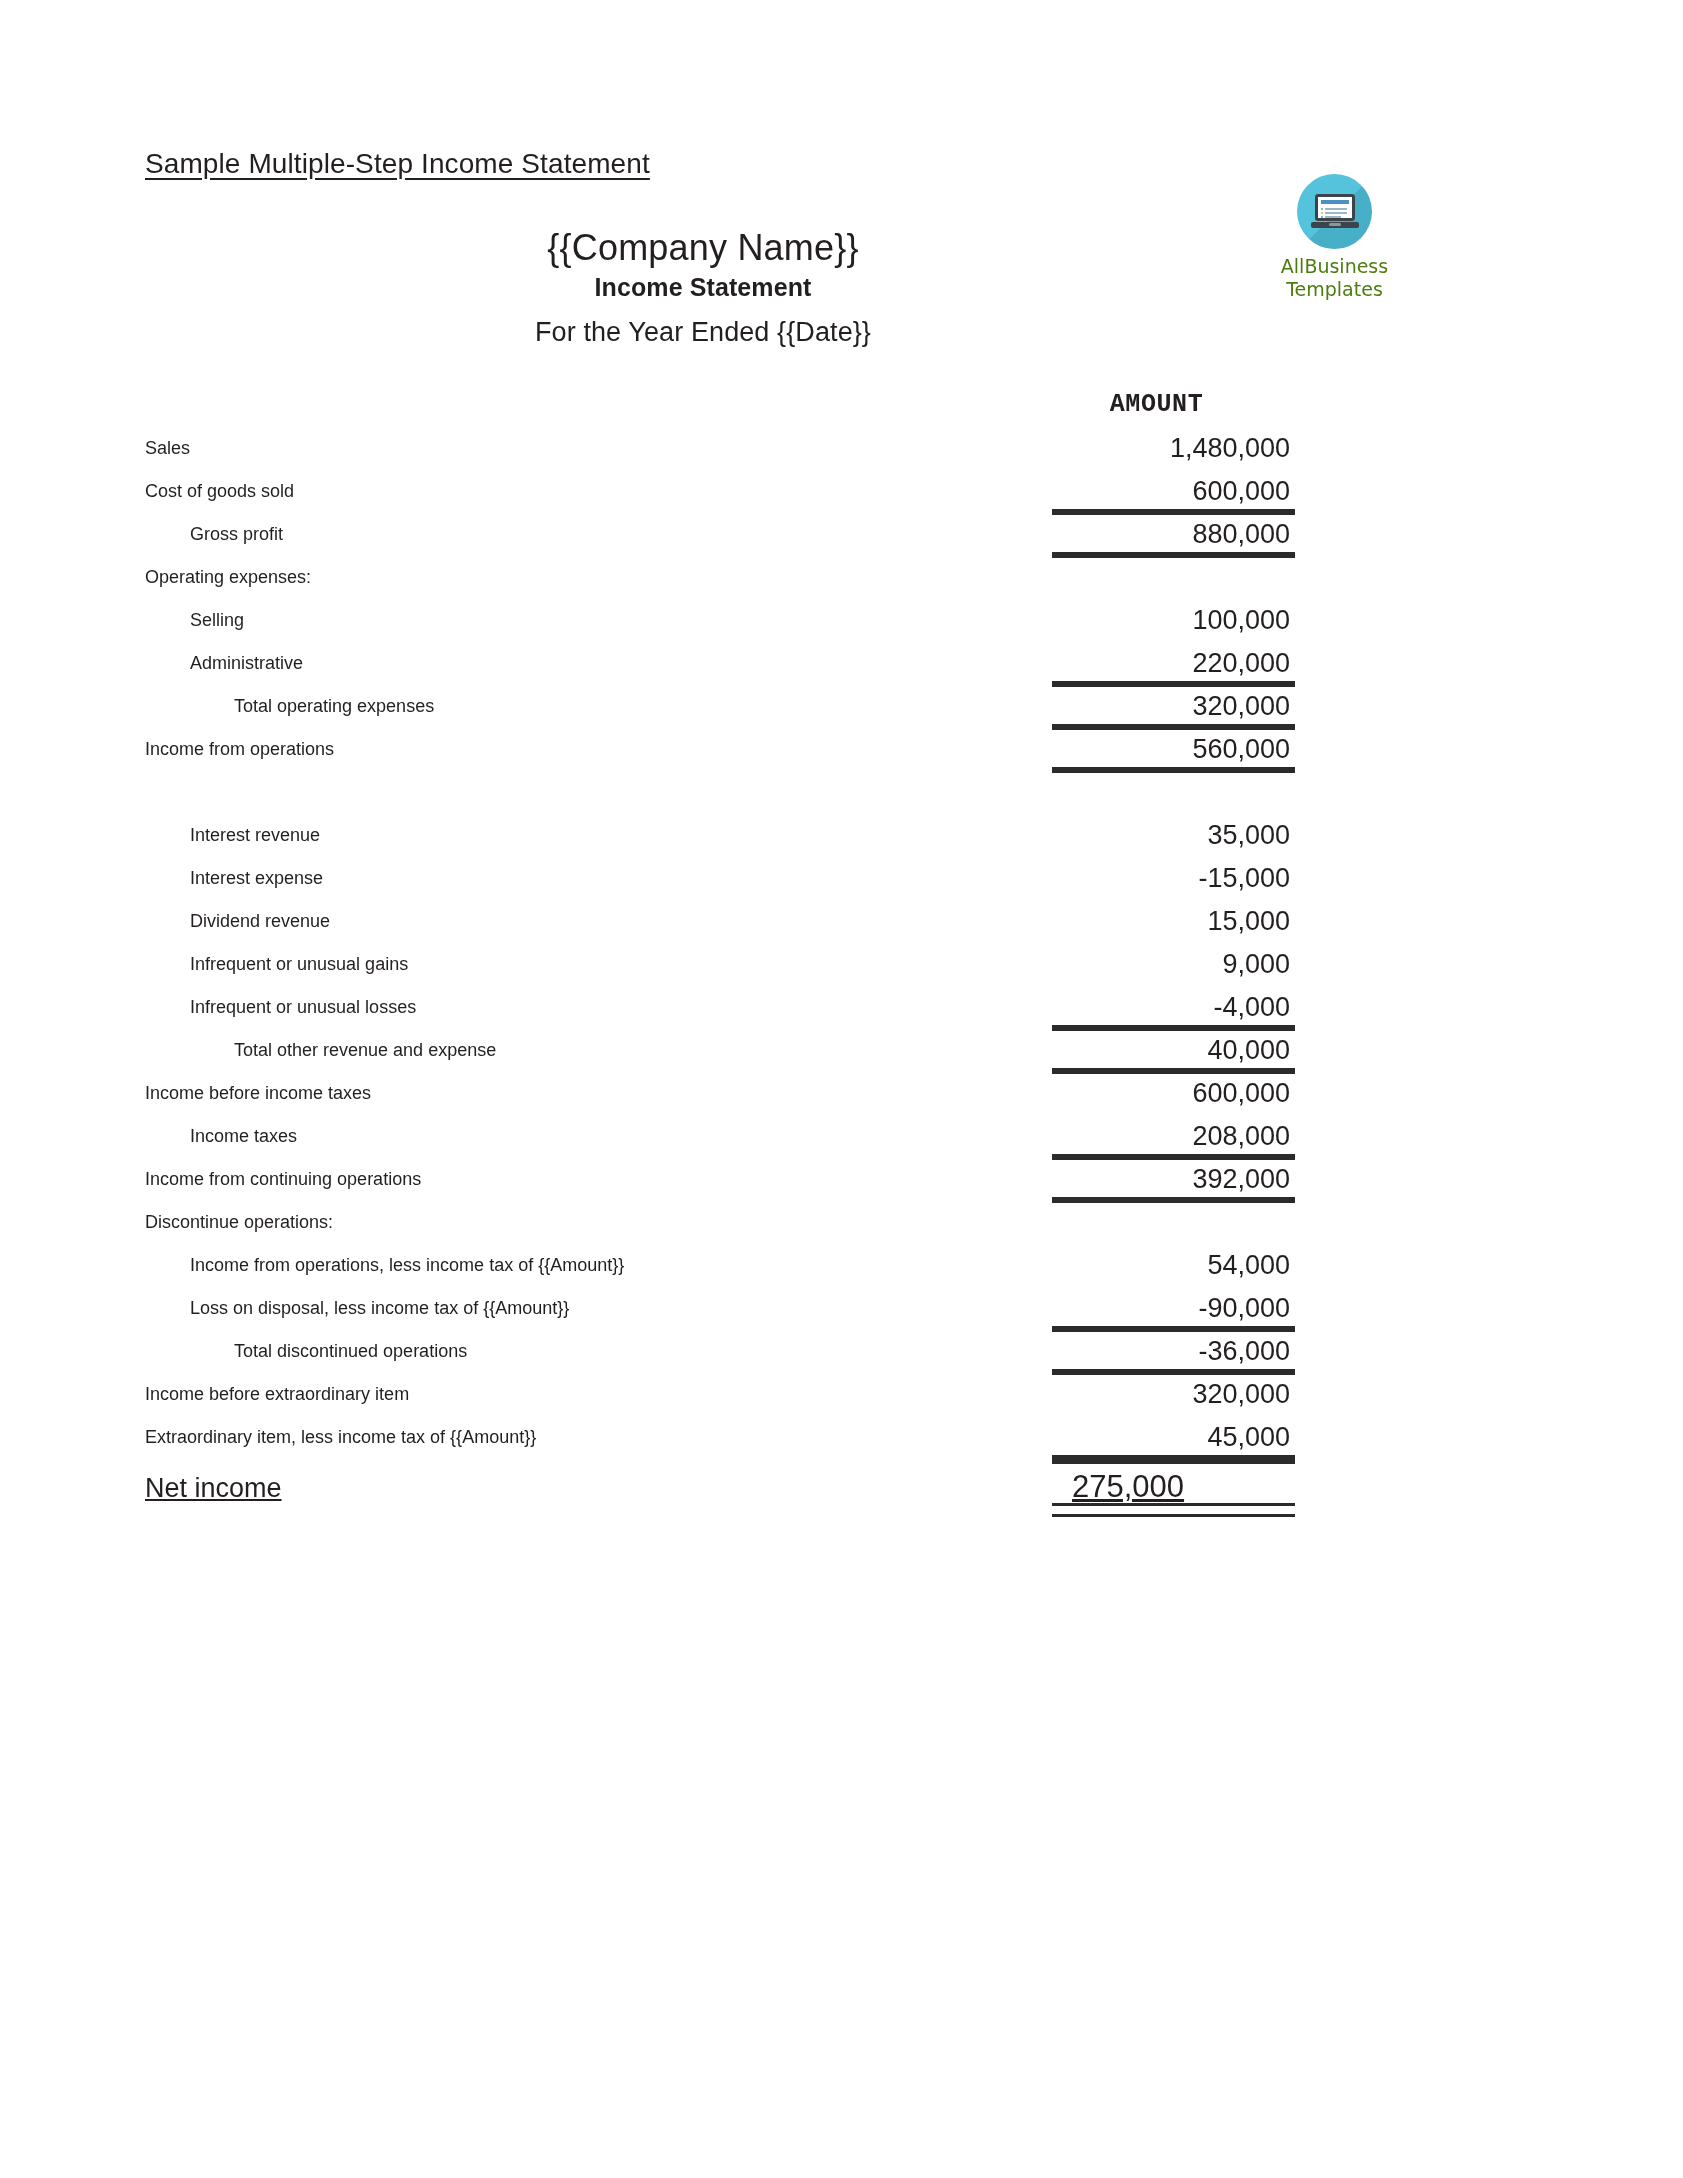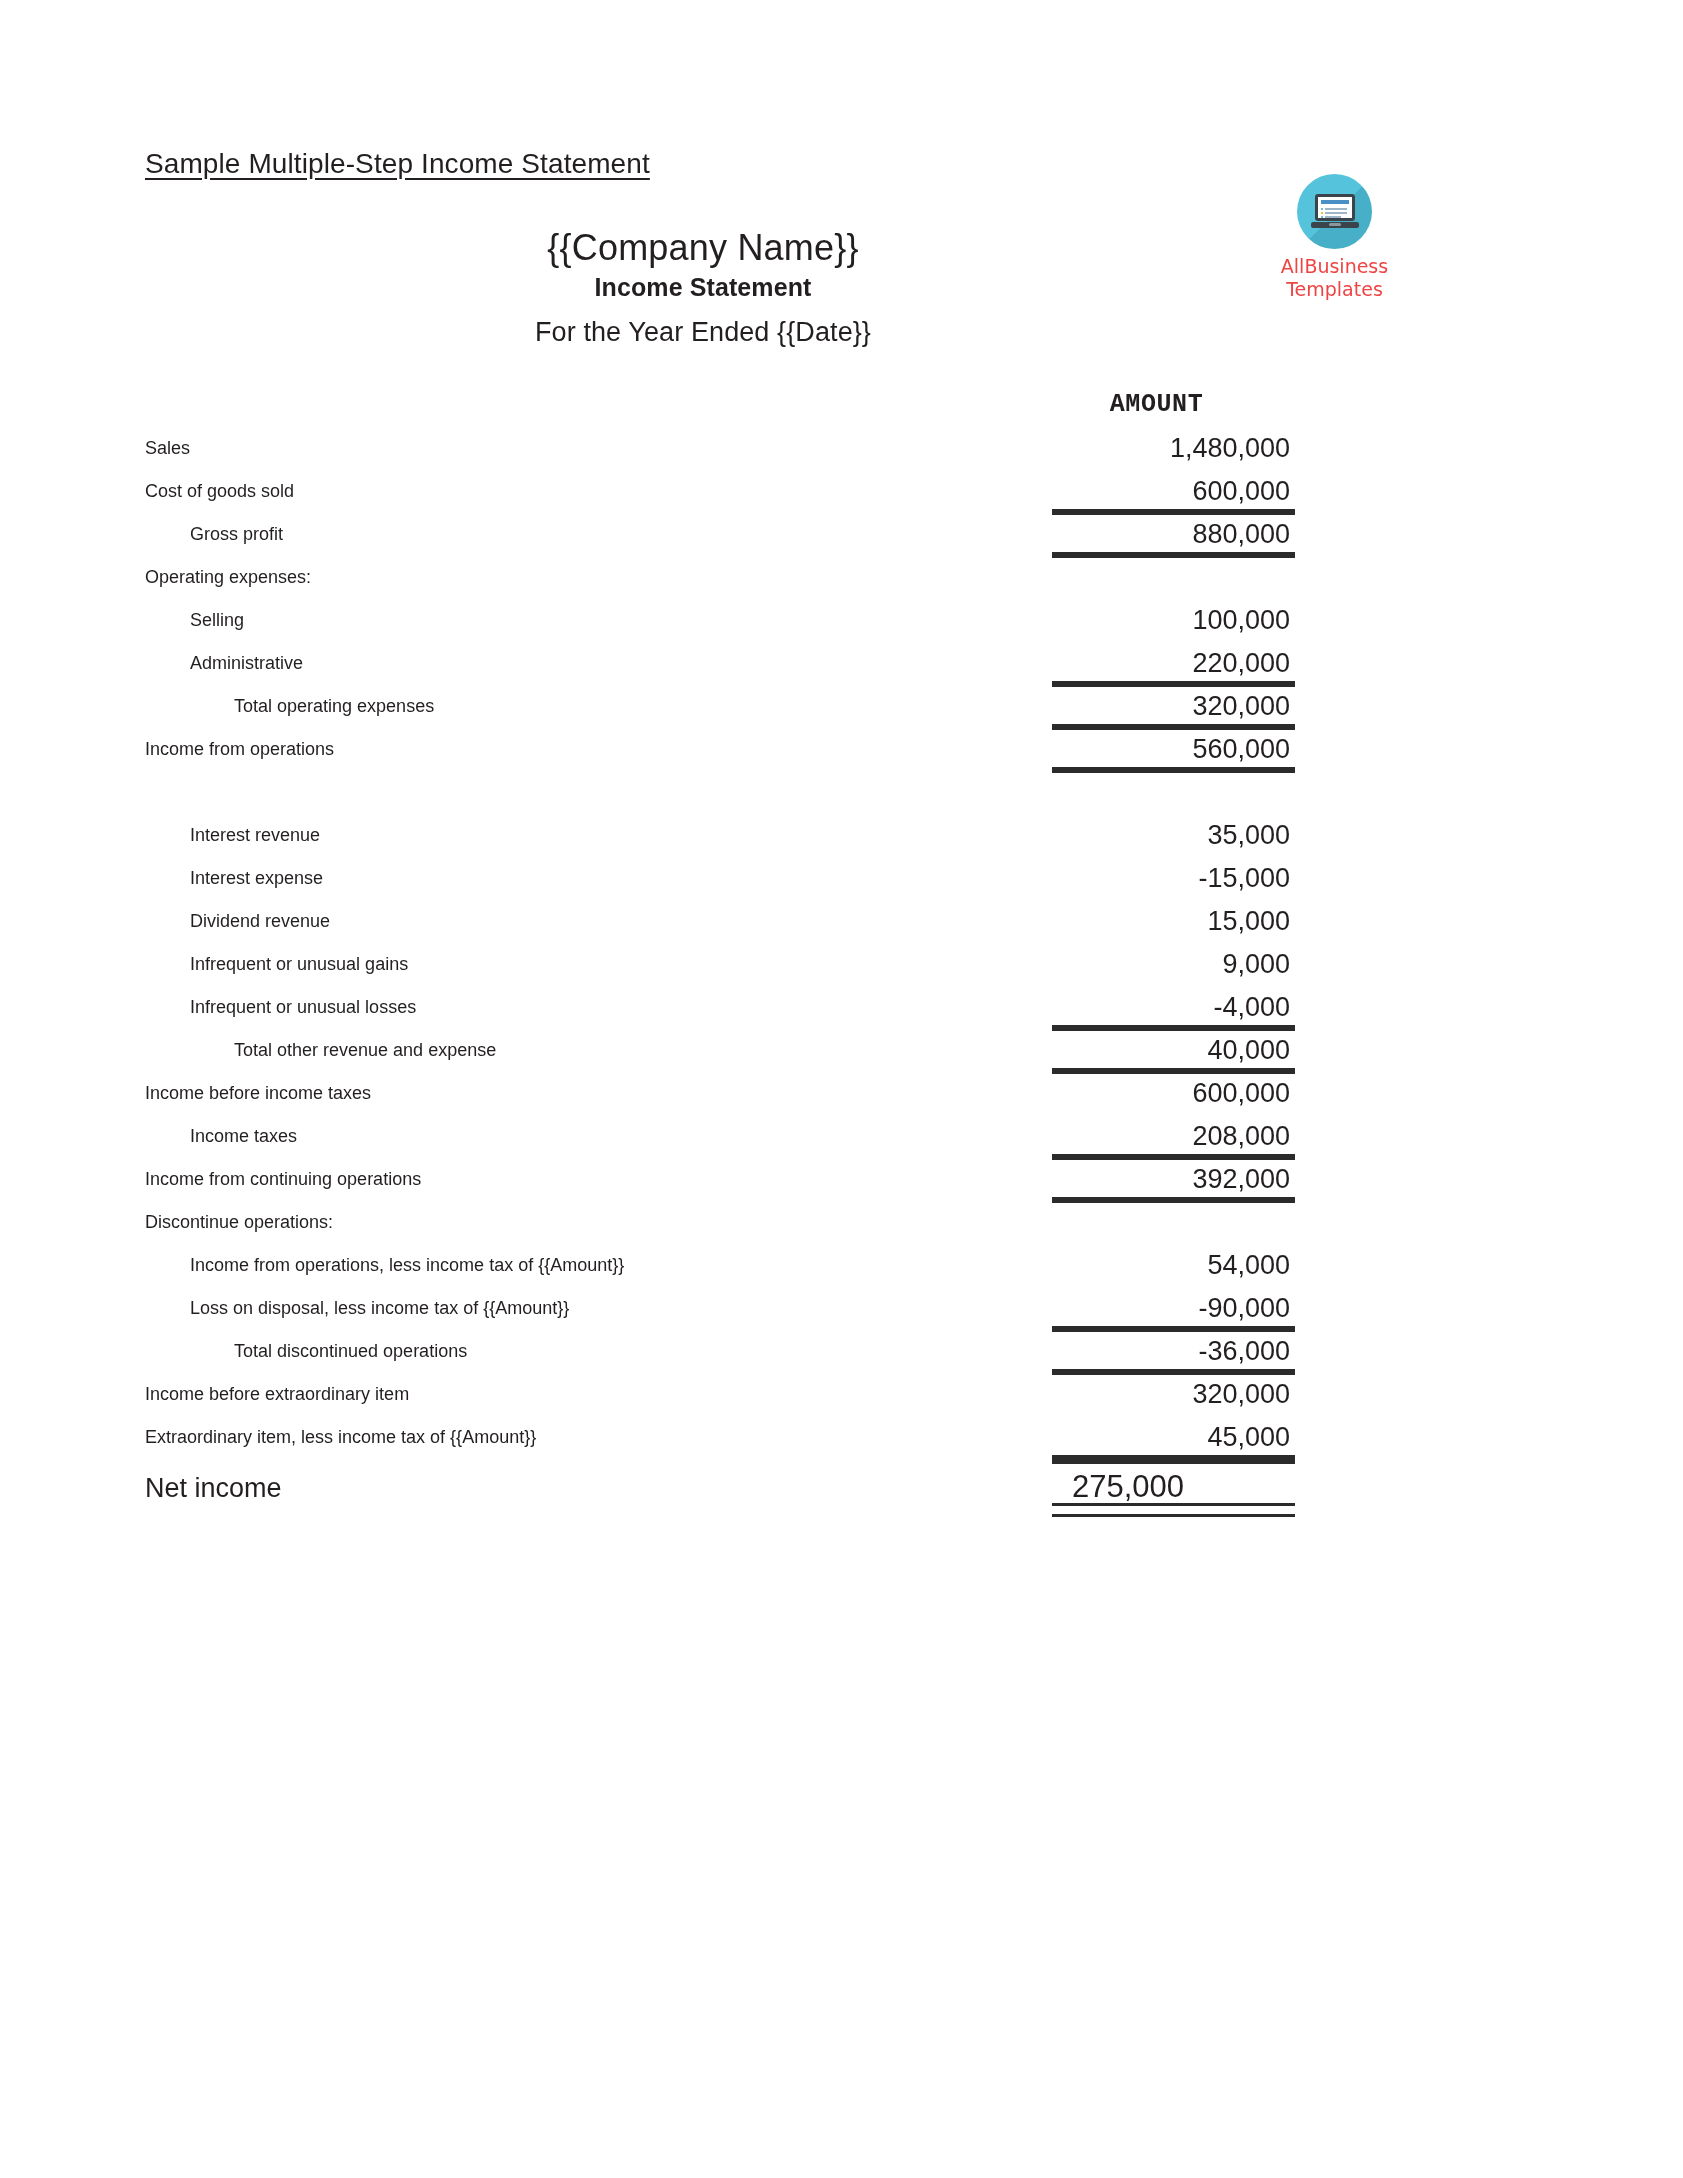--- a/index.html
+++ b/index.html
@@ -147,21 +147,21 @@
     top: 29px;
     width: 12px;
     height: 3px;
     background: #8b979f;
     border-radius: 2px;
   }
   .logo-text {
     margin-top: 6px;
     font-size: 19px;
     line-height: 23px;
-    color: #ef4444;
+    color: #4d7c0f;
     font-family: "DejaVu Sans", sans-serif;
   }
 
   
   .stmt {
     position: absolute;
     left: 145px;
     top: 382px;
     width: 1148px;
   }
@@ -221,21 +221,21 @@
     background: #2b2b2b;
   }
   .rule-double {
     bottom: -8px;
     height: 8px;
     border-top: 3px solid #2b2b2b;
     border-bottom: 3px solid #2b2b2b;
   }
 
   
-  .row.net-income { height: 51px; }
+  .row.net-income { height: 51px; text-decoration: underline; }
   .row.net-income .label {
     font-size: 27px;
   }
   .row.net-income .amount {
     font-size: 31px;
     text-align: left;
     padding-left: 22px;
     padding-bottom: 6px;
   }
 </style>

